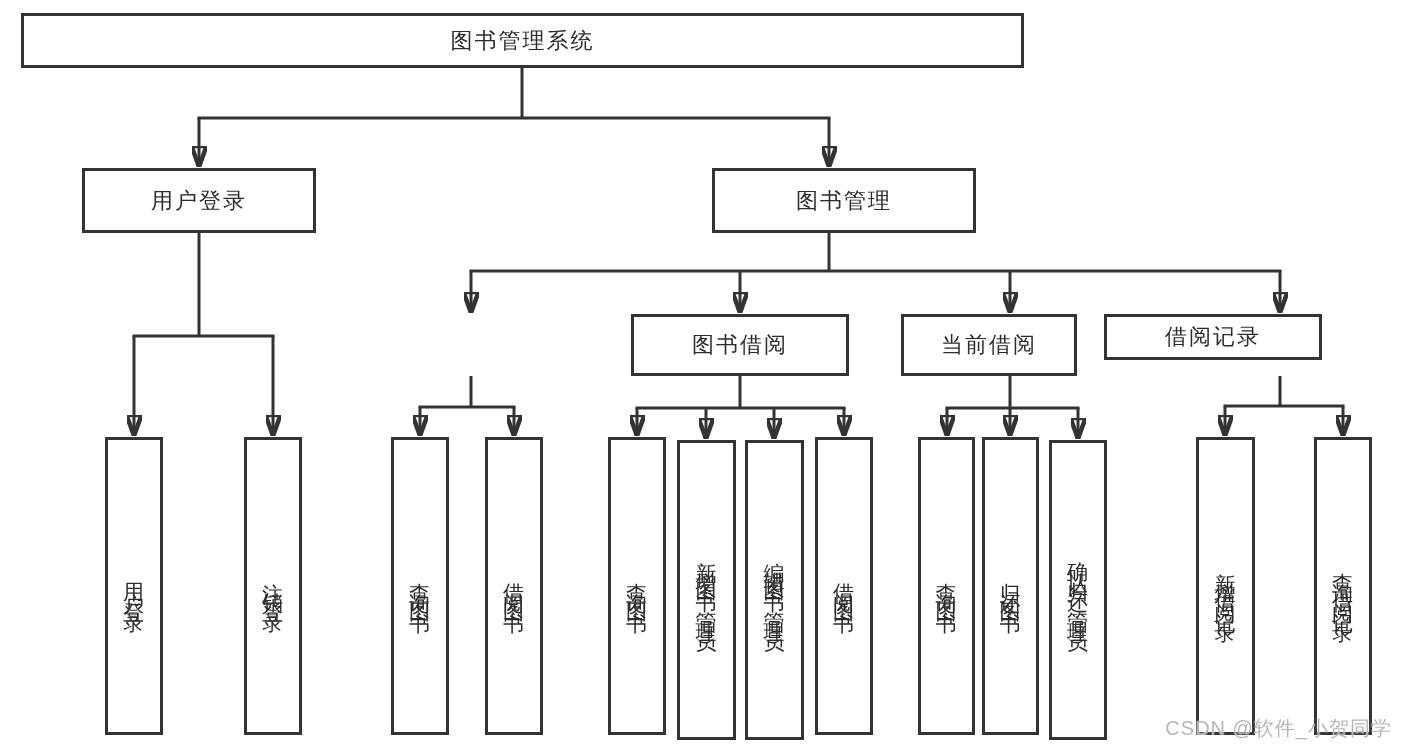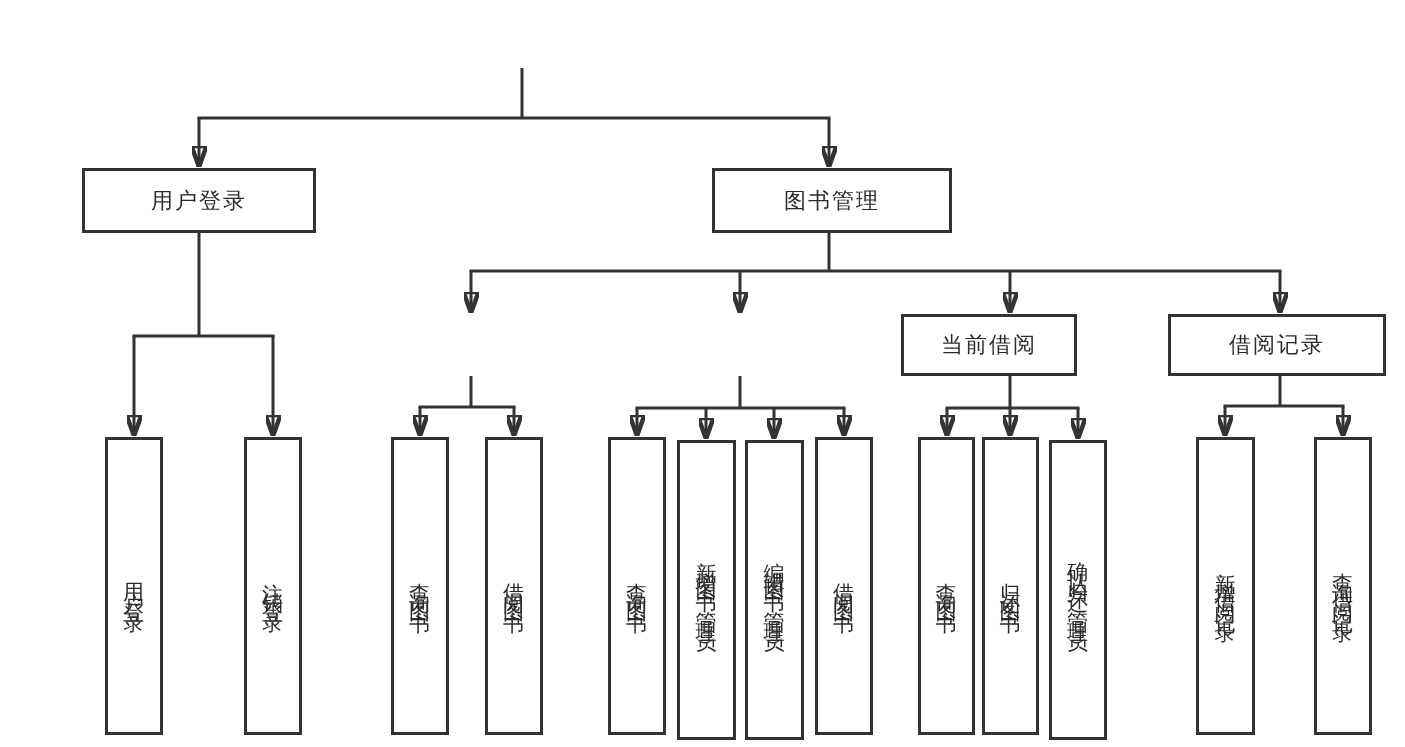--- a/index.html
+++ b/index.html
@@ -116,32 +116,38 @@
     <path d="M947,408 V433" marker-end="url(#arrowDown)"></path>
     <path d="M1010,408 V433" marker-end="url(#arrowDown)"></path>
     <path d="M1078,408 V436" marker-end="url(#arrowDown)"></path>
 
     <path d="M1280,376 V406"></path>
     <path d="M1223.5,406 H1344.5"></path>
     <path d="M1225,406 V433" marker-end="url(#arrowDown)"></path>
     <path d="M1343,406 V433" marker-end="url(#arrowDown)"></path>
   </svg>
 
+  <div class="hbox" style="left:21px; top:13px; width:1003px; height:55px;">
+    <span>图书管理系统</span>
+  </div>
 
   <div class="hbox" style="left:82px; top:168px; width:234px; height:65px;">
     <span>用户登录</span>
   </div>
-  <div class="hbox" style="left:712px; top:168px; width:240px; height:65px;">
+  <div class="hbox" style="left:712px; top:168px; width:264px; height:65px;">
     <span>图书管理</span>
   </div>
 
+  <div class="hbox" style="left:631px; top:314px; width:218px; height:62px;">
+    <span>图书借阅</span>
+  </div>
   <div class="hbox" style="left:901px; top:314px; width:176px; height:62px;">
     <span>当前借阅</span>
   </div>
-  <div class="hbox" style="left:1168px; top:314px; width:218px; height:62px;">
+  <div class="hbox" style="left:1104px; top:314px; width:218px; height:46px;">
     <span>借阅记录</span>
   </div>
 
   <div class="leaf" style="left:105px; top:437px; width:58px; height:298px;">
     <span class="vtext">用户登录</span>
   </div>
   <div class="leaf" style="left:244px; top:437px; width:58px; height:298px;">
     <span class="vtext">注销登录</span>
   </div>
 
@@ -175,14 +181,15 @@
     <span class="vtext">确认归还（管理员）</span>
   </div>
 
   <div class="leaf" style="left:1196px; top:437px; width:59px; height:298px;">
     <span class="vtext">新增借阅记录</span>
   </div>
   <div class="leaf" style="left:1314px; top:437px; width:58px; height:298px;">
     <span class="vtext">查询借阅记录</span>
   </div>
 
+  <div class="watermark">CSDN @软件_小贺同学</div>
 
 </div>
 
 </body></html>

